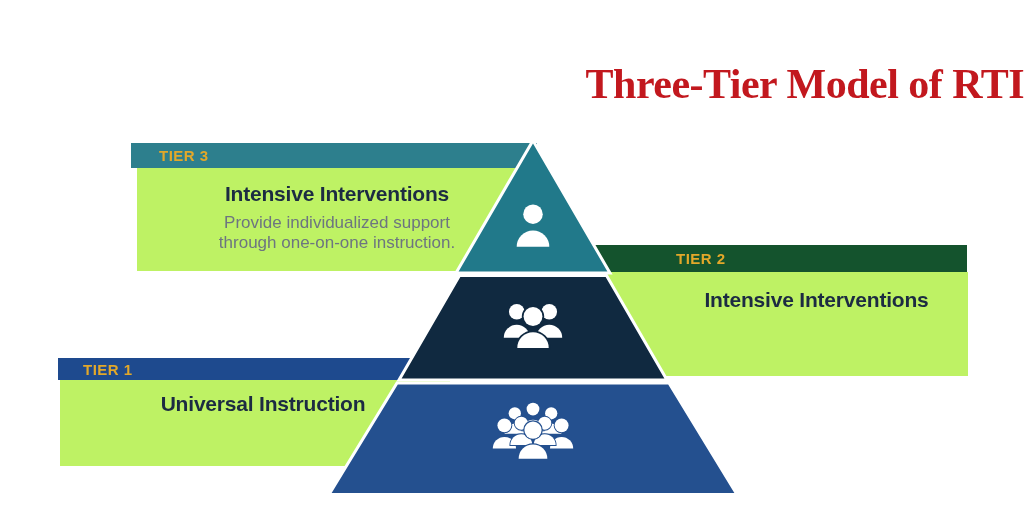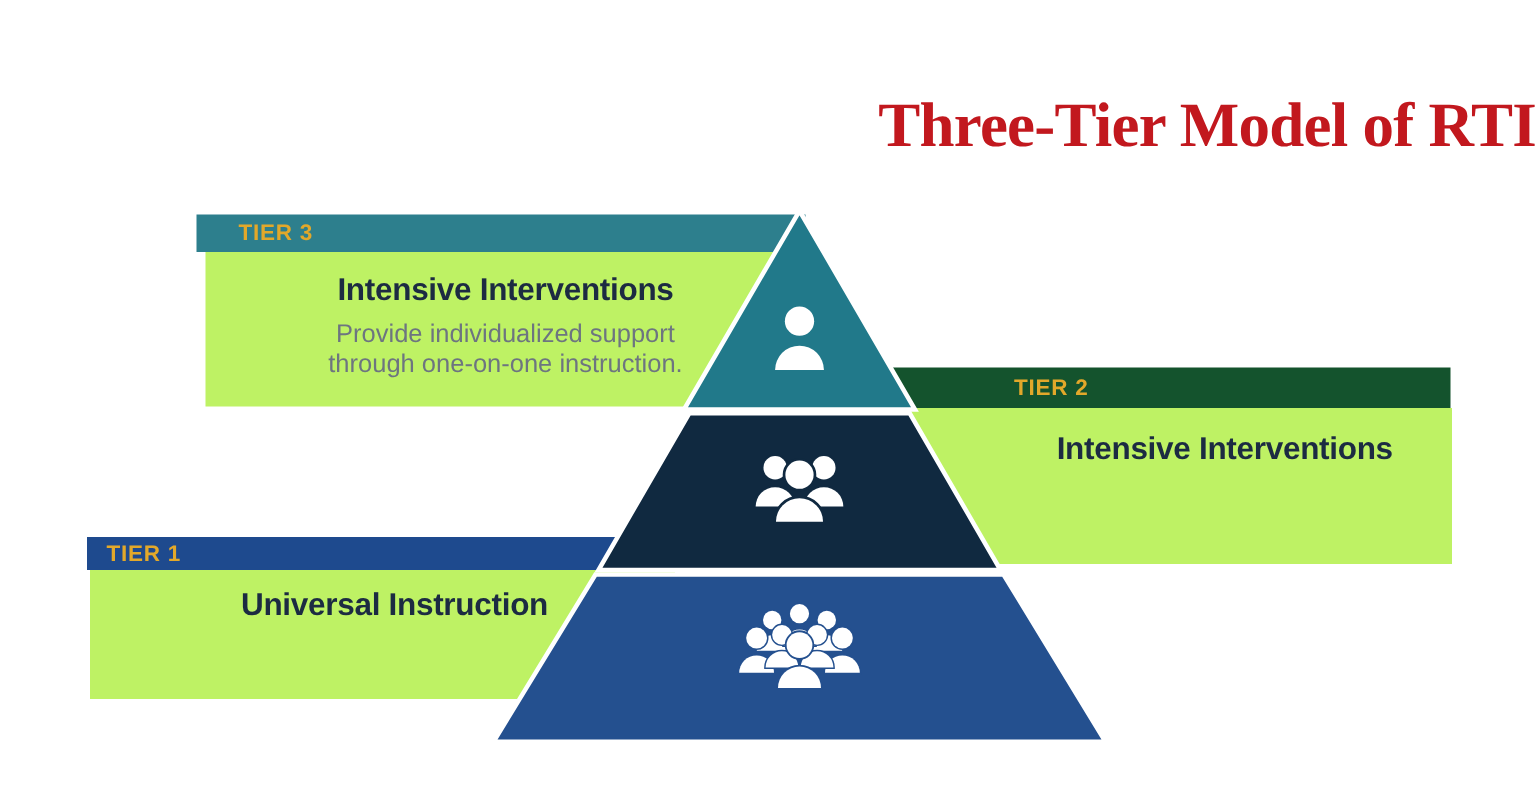--- a/index.html
+++ b/index.html
@@ -26,21 +26,21 @@
   .card-desc{
     font-size:17px;line-height:20px;color:#6d7580;white-space:pre-line;margin:0;
   }
   
   .t3-header{left:131px;top:143px;width:406px;height:25px;padding-left:28px;box-sizing:border-box;}
   .t3-body{left:137px;top:168px;width:388px;height:103px;padding:14px 10px 0 22px;}
   
   .t2-header{left:590px;top:245px;width:377px;height:27px;padding-left:86px;box-sizing:border-box;}
   .t2-body{left:600px;top:272px;width:368px;height:104px;padding:16px 10px 0 75px;}
   
-  .t1-header{left:58px;top:358px;width:392px;height:22px;padding-left:13px;box-sizing:border-box;}
+  .t1-header{left:58px;top:358px;width:392px;height:22px;padding-left:25px;box-sizing:border-box;}
   .t1-body{left:60px;top:380px;width:390px;height:86px;padding:12px 10px 0 26px;}
   .t1-body .card-desc{line-height:21px;}
   #pyramid-svg{position:absolute;left:0;top:0;}
 </style>
 </head>
 <body>
 
 <div id="canvas">
 
   <div class="title">Three-Tier Model of RTI</div>

